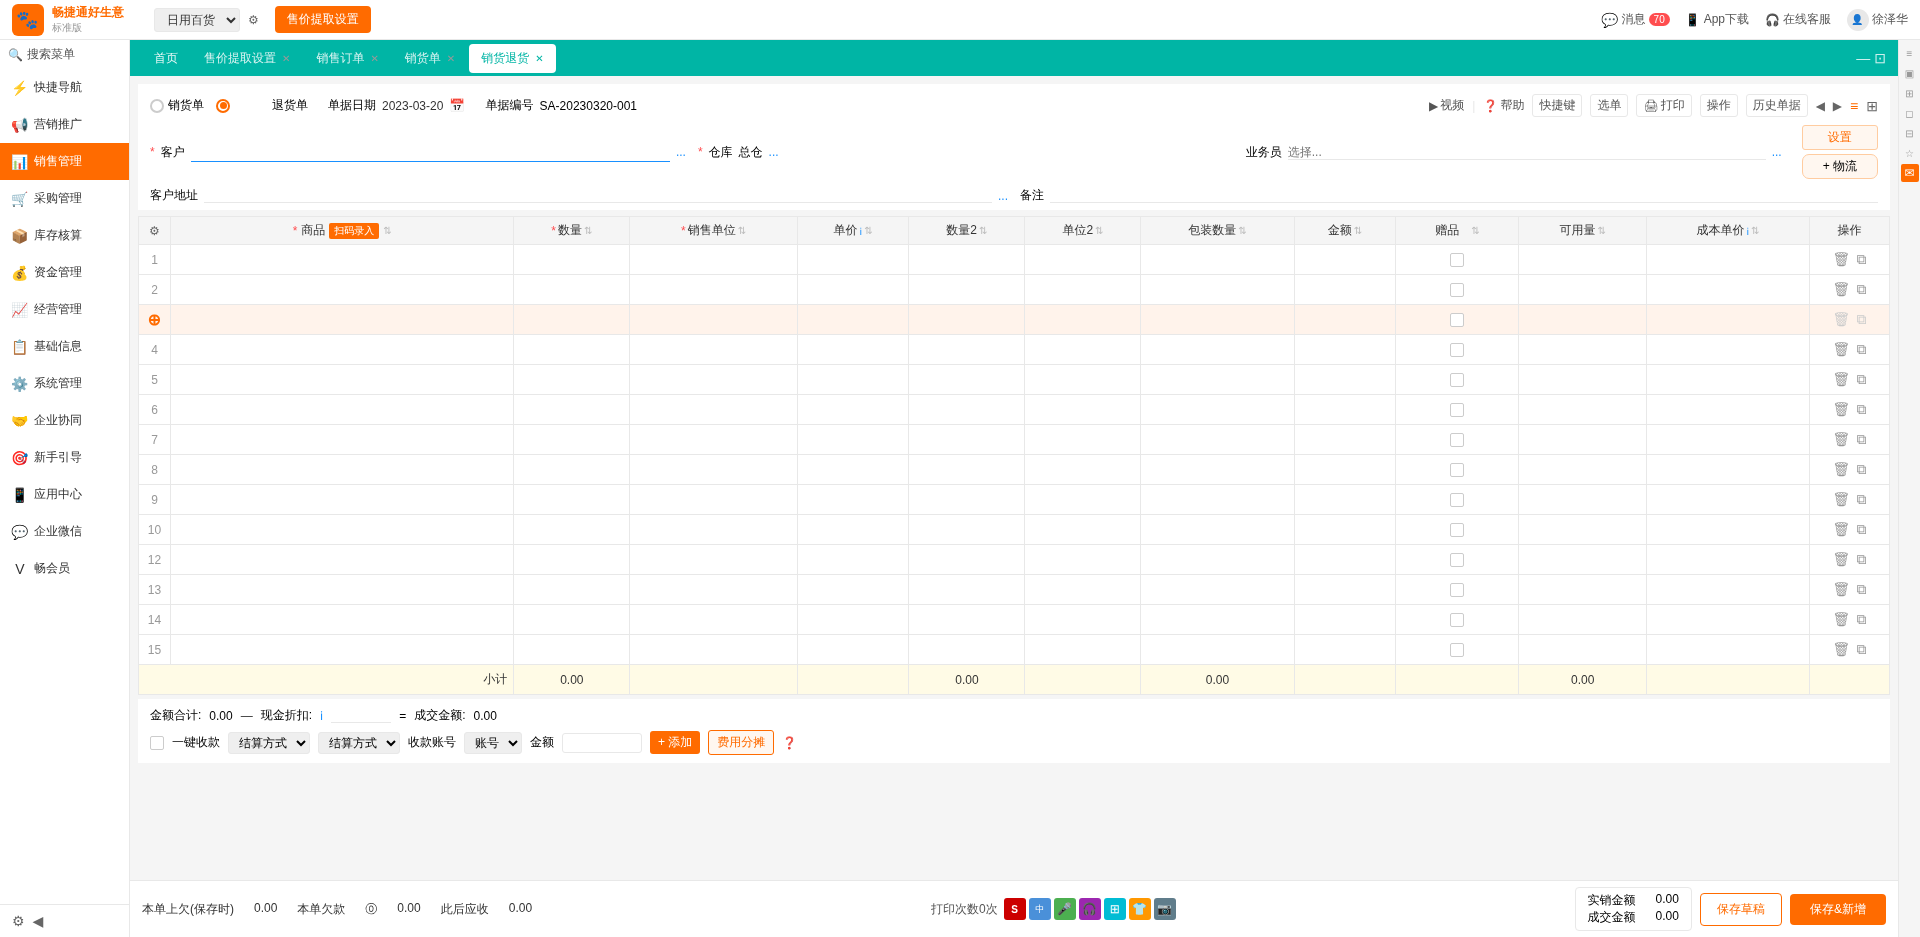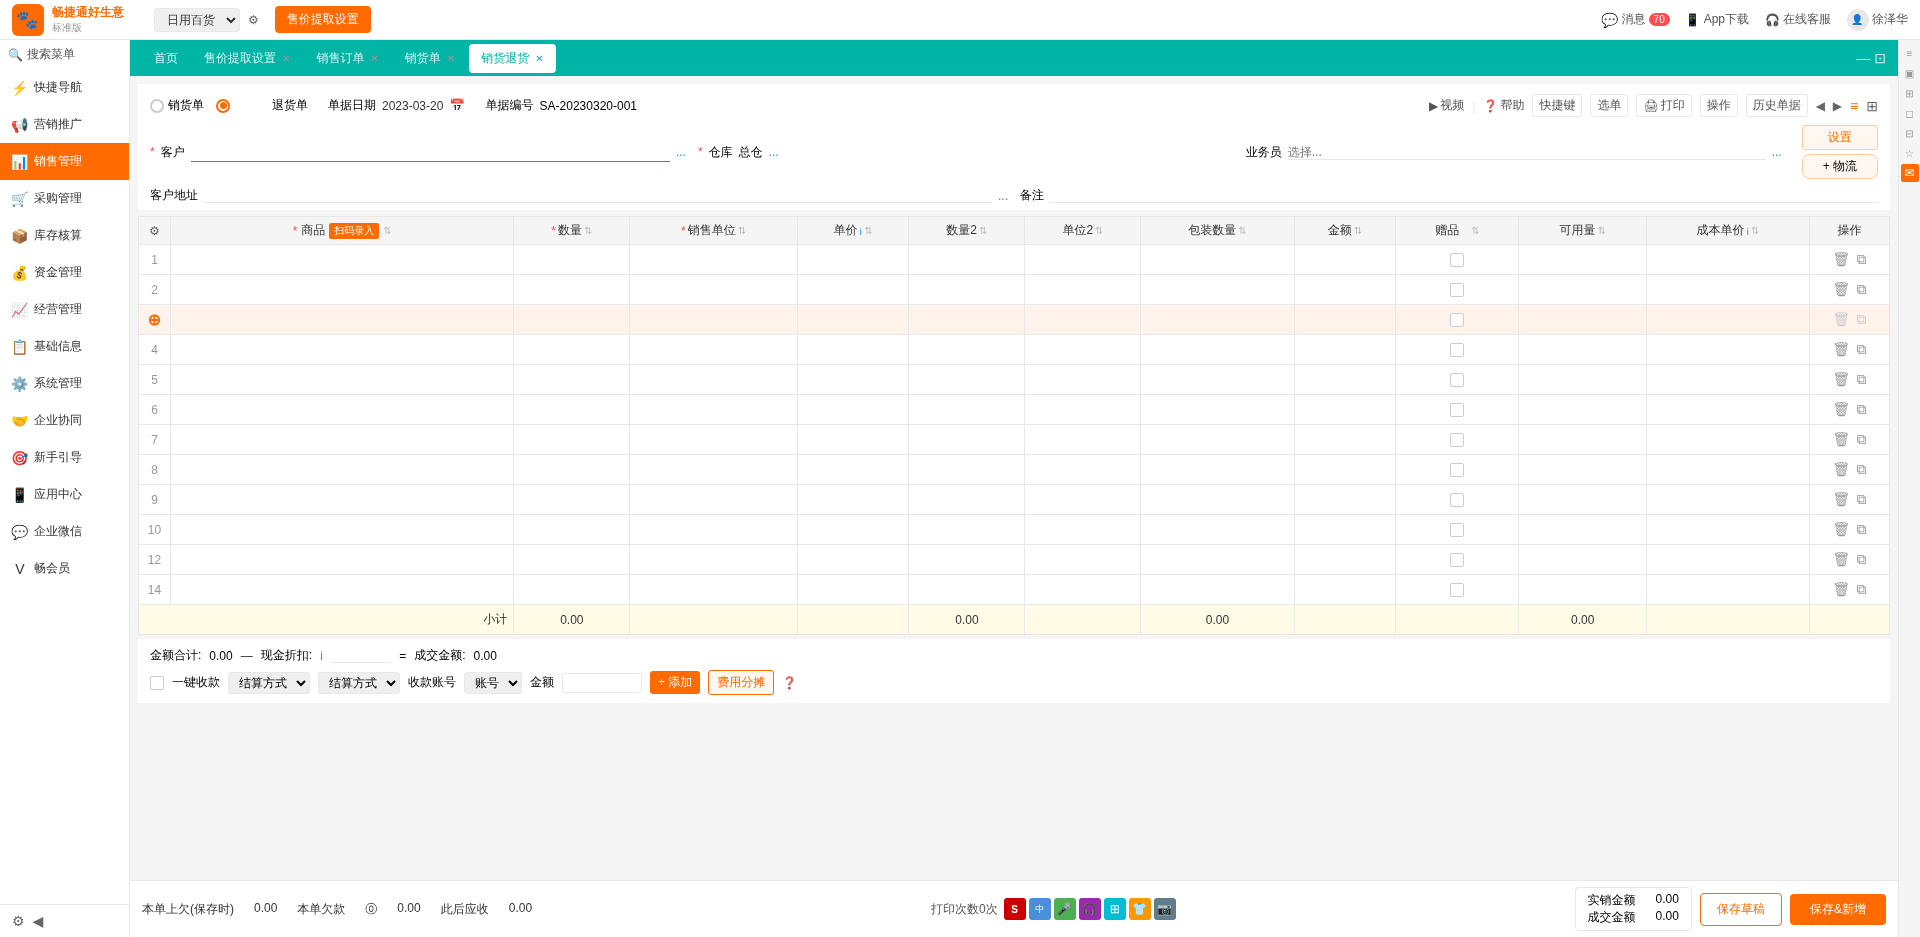--- a/index.html
+++ b/index.html
@@ -615,21 +615,65 @@
                       <td style="border:1px solid #e8e8e8;padding:4px;"></td>
                       <td style="border:1px solid #e8e8e8;padding:4px;"></td>
                       <td style="border:1px solid #e8e8e8;padding:4px;text-align:center;">
                         <div style="display:flex;gap:6px;justify-content:center;">
                           <span style="cursor:pointer;color:#999;font-size:14px;">🗑</span>
                           <span style="cursor:pointer;color:#999;font-size:14px;">⧉</span>
                         </div>
                       </td>
                     </tr>
                 <tr>
+                      <td style="border:1px solid #e8e8e8;padding:4px 6px;text-align:center;font-size:12px;color:#999;">13</td>
+                      <td style="border:1px solid #e8e8e8;padding:4px;"></td>
+                      <td style="border:1px solid #e8e8e8;padding:4px;"></td>
+                      <td style="border:1px solid #e8e8e8;padding:4px;"></td>
+                      <td style="border:1px solid #e8e8e8;padding:4px;"></td>
+                      <td style="border:1px solid #e8e8e8;padding:4px;"></td>
+                      <td style="border:1px solid #e8e8e8;padding:4px;"></td>
+                      <td style="border:1px solid #e8e8e8;padding:4px;"></td>
+                      <td style="border:1px solid #e8e8e8;padding:4px;"></td>
+                      <td style="border:1px solid #e8e8e8;padding:4px;text-align:center;">
+                    <div style="width:14px;height:14px;border:1px solid #ccc;border-radius:2px;margin:auto;"></div>
+                  </td>
+                      <td style="border:1px solid #e8e8e8;padding:4px;"></td>
+                      <td style="border:1px solid #e8e8e8;padding:4px;"></td>
+                      <td style="border:1px solid #e8e8e8;padding:4px;text-align:center;">
+                        <div style="display:flex;gap:6px;justify-content:center;">
+                          <span style="cursor:pointer;color:#999;font-size:14px;">🗑</span>
+                          <span style="cursor:pointer;color:#999;font-size:14px;">⧉</span>
+                        </div>
+                      </td>
+                    </tr>
+                <tr>
                       <td style="border:1px solid #e8e8e8;padding:4px 6px;text-align:center;font-size:12px;color:#999;">14</td>
+                      <td style="border:1px solid #e8e8e8;padding:4px;"></td>
+                      <td style="border:1px solid #e8e8e8;padding:4px;"></td>
+                      <td style="border:1px solid #e8e8e8;padding:4px;"></td>
+                      <td style="border:1px solid #e8e8e8;padding:4px;"></td>
+                      <td style="border:1px solid #e8e8e8;padding:4px;"></td>
+                      <td style="border:1px solid #e8e8e8;padding:4px;"></td>
+                      <td style="border:1px solid #e8e8e8;padding:4px;"></td>
+                      <td style="border:1px solid #e8e8e8;padding:4px;"></td>
+                      <td style="border:1px solid #e8e8e8;padding:4px;text-align:center;">
+                    <div style="width:14px;height:14px;border:1px solid #ccc;border-radius:2px;margin:auto;"></div>
+                  </td>
+                      <td style="border:1px solid #e8e8e8;padding:4px;"></td>
+                      <td style="border:1px solid #e8e8e8;padding:4px;"></td>
+                      <td style="border:1px solid #e8e8e8;padding:4px;text-align:center;">
+                        <div style="display:flex;gap:6px;justify-content:center;">
+                          <span style="cursor:pointer;color:#999;font-size:14px;">🗑</span>
+                          <span style="cursor:pointer;color:#999;font-size:14px;">⧉</span>
+                        </div>
+                      </td>
+                    </tr>
+                <tr>
+                      <td style="border:1px solid #e8e8e8;padding:4px 6px;text-align:center;font-size:12px;color:#999;">15</td>
                       <td style="border:1px solid #e8e8e8;padding:4px;"></td>
                       <td style="border:1px solid #e8e8e8;padding:4px;"></td>
                       <td style="border:1px solid #e8e8e8;padding:4px;"></td>
                       <td style="border:1px solid #e8e8e8;padding:4px;"></td>
                       <td style="border:1px solid #e8e8e8;padding:4px;"></td>
                       <td style="border:1px solid #e8e8e8;padding:4px;"></td>
                       <td style="border:1px solid #e8e8e8;padding:4px;"></td>
                       <td style="border:1px solid #e8e8e8;padding:4px;"></td>
                       <td style="border:1px solid #e8e8e8;padding:4px;text-align:center;">
                     <div style="width:14px;height:14px;border:1px solid #ccc;border-radius:2px;margin:auto;"></div>

